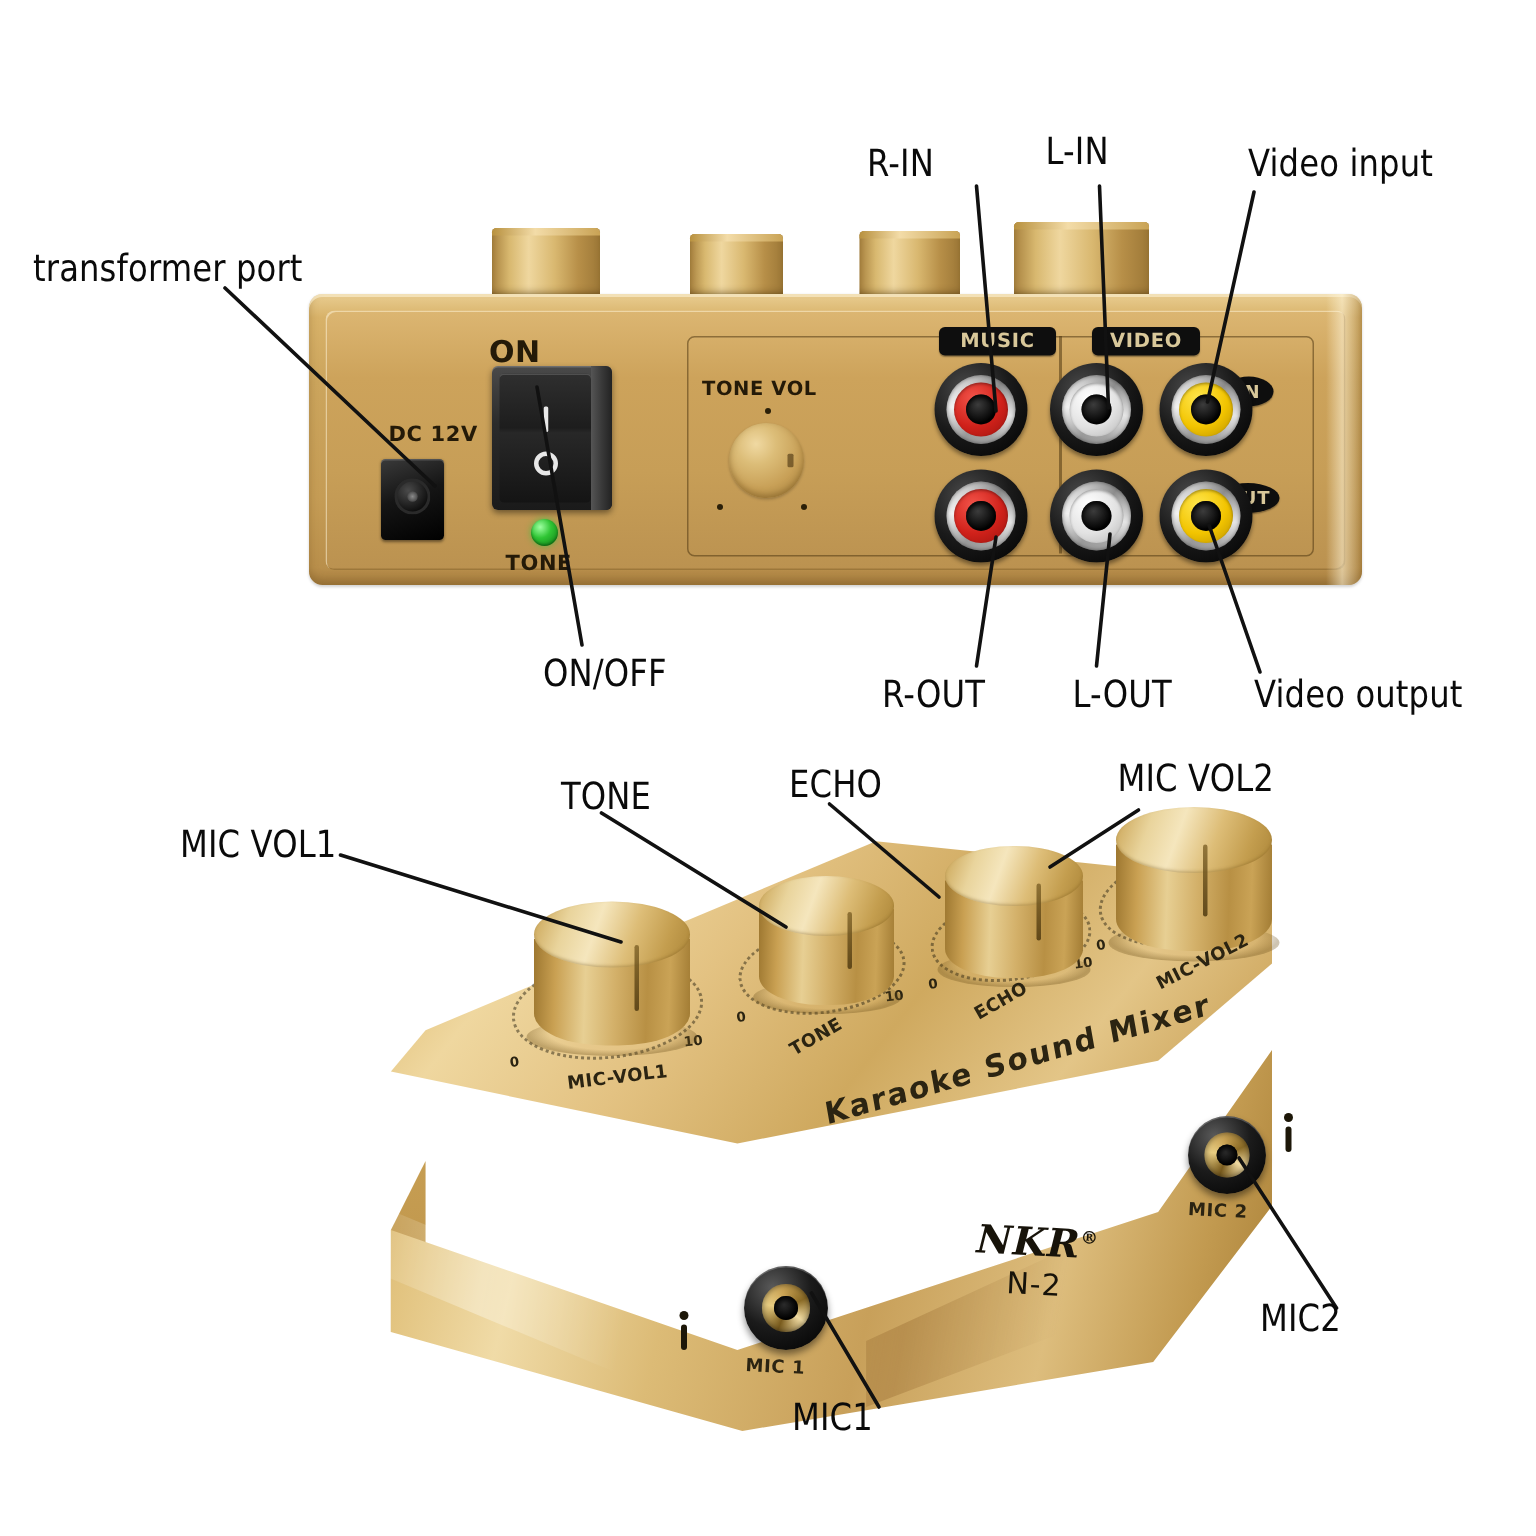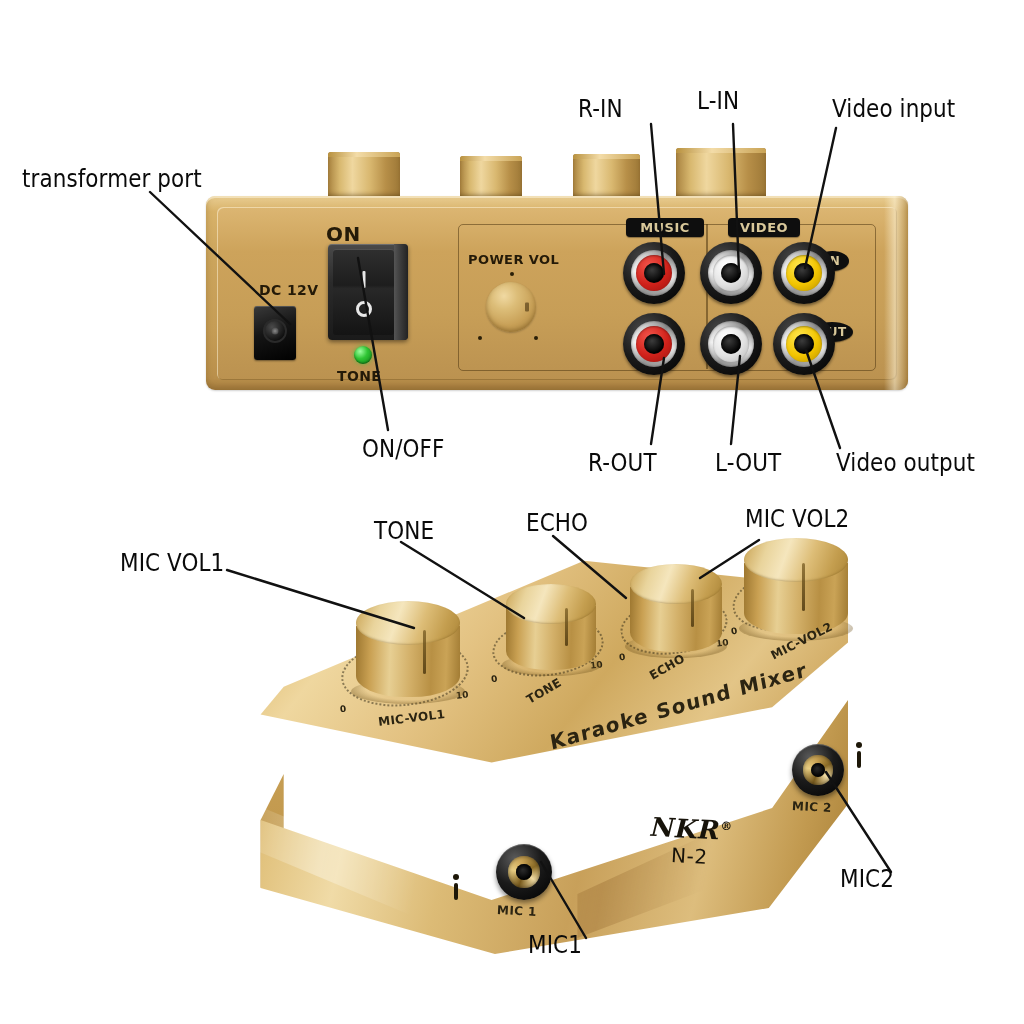--- a/index.html
+++ b/index.html
@@ -303,21 +303,21 @@
       </div>
       <div class="side"></div>
     </div>
 
     <div class="led" style="left:148px;top:150px;"></div>
     <span class="panel-text" style="left:131px;top:172px;font-size:14px;">TONE</span>
 
     <div class="jack-group" style="left:252px;top:28px;width:416px;height:145px;"></div>
     <div class="jack-divider" style="left:500px;top:28px;height:145px;"></div>
 
-    <span class="panel-text" style="left:262px;top:56px;font-size:13px;">POWER VOL</span>
+    <span class="panel-text" style="left:262px;top:56px;font-size:13px;">TONE VOL</span>
     <span class="mv-dot" style="left:304px;top:76px;"></span>
     <div class="mv-knob" style="left:280px;top:86px;"></div>
     <span class="mv-dot" style="left:272px;top:140px;"></span>
     <span class="mv-dot" style="left:328px;top:140px;"></span>
 
     <div class="pill rect" style="left:420px;top:22px;width:78px;height:19px;font-size:13px;">MUSIC</div>
     <div class="pill rect" style="left:522px;top:22px;width:72px;height:19px;font-size:13px;">VIDEO</div>
 
     <div class="pill oval" style="left:610px;top:55px;width:33px;height:20px;font-size:12px;">IN</div>
     <div class="pill oval" style="left:605px;top:126px;width:42px;height:20px;font-size:12px;">OUT</div>

